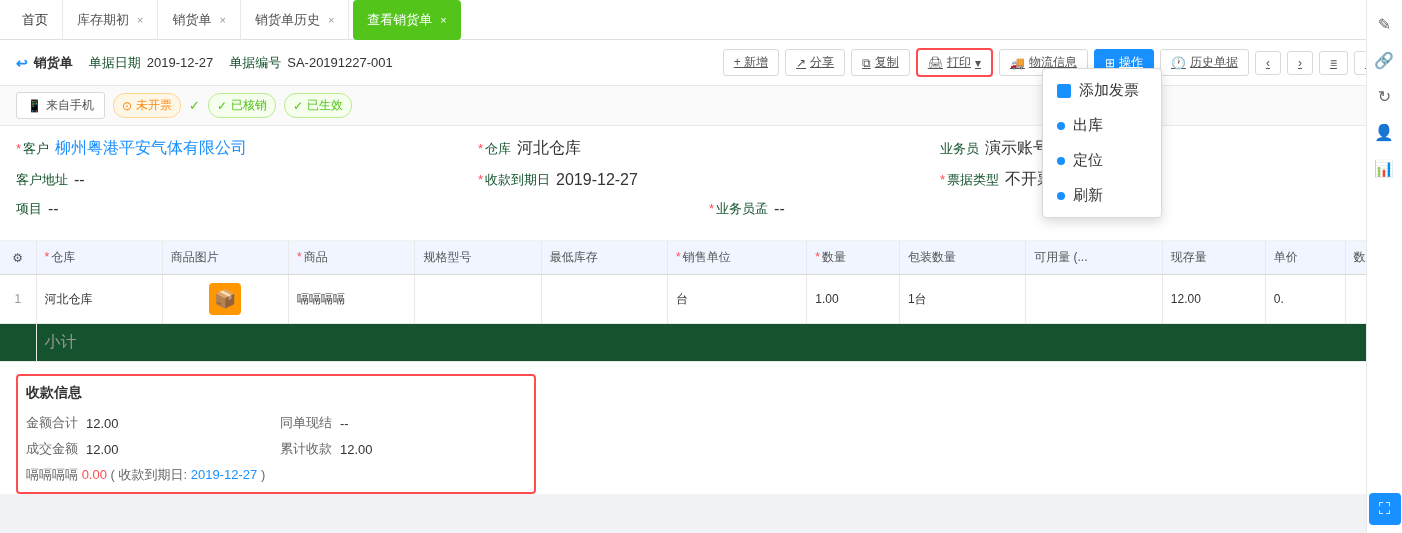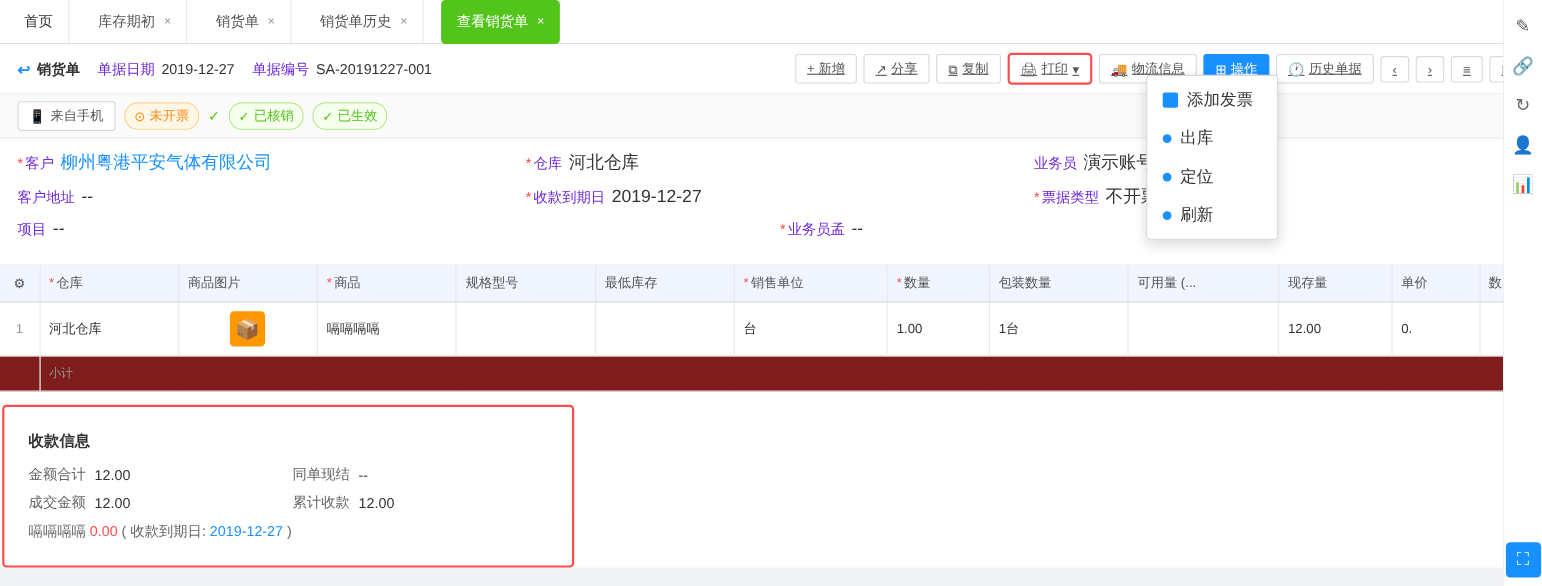--- a/index.html
+++ b/index.html
@@ -3,21 +3,20 @@
   <meta charset="utf-8">
   <style>
     * { box-sizing: border-box; margin: 0; padding: 0; }
     body { font-family: 'Microsoft YaHei', 'PingFang SC', Arial, sans-serif; font-size: 13px; background: #f0f2f5; color: #333; }
 
     
     .tab-bar {
       display: flex; align-items: center; background: #fff;
       border-bottom: 1px solid #e0e0e0; padding: 0 8px; height: 40px;
       position: relative;
-      gap: 12px;
     }
     .tab-item {
       display: flex; align-items: center; padding: 0 14px; height: 40px;
       cursor: pointer; font-size: 13px; color: #555; border-right: 1px solid #e8e8e8;
       white-space: nowrap; gap: 4px;
     }
     .tab-item:first-child { color: #333; }
     .tab-item.highlighted { background: #52c41a; color: #fff; border-radius: 4px; margin: 0 4px; border: none; padding: 0 14px; }
     .tab-close { font-size: 11px; color: #999; cursor: pointer; margin-left: 4px; }
     .tab-bar-close { position: absolute; right: 8px; font-size: 18px; color: #999; cursor: pointer; }
@@ -45,45 +44,45 @@
     .toolbar-btn { display: inline-flex; align-items: center; gap: 4px; padding: 4px 10px; border-radius: 3px; border: 1px solid #d9d9d9; cursor: pointer; font-size: 12px; background: #fff; color: #555; }
     .status-badge { display: inline-flex; align-items: center; gap: 4px; padding: 3px 8px; border-radius: 12px; font-size: 12px; }
     .status-unchecked { background: #fff7e6; color: #fa8c16; border: 1px solid #ffd591; }
     .status-verified { background: #f6ffed; color: #52c41a; border: 1px solid #b7eb8f; }
     .status-effective { background: #f6ffed; color: #52c41a; border: 1px solid #b7eb8f; }
 
     
     .form-section { padding: 12px 16px; border-bottom: 1px solid #f0f0f0; }
     .form-row { display: flex; align-items: center; gap: 16px; margin-bottom: 10px; flex-wrap: wrap; }
     .form-field { display: flex; align-items: center; gap: 6px; flex: 1; min-width: 200px; }
-    .form-label { color: #6d28d9; white-space: nowrap; font-size: 13px; }
+    .form-label { color: #14532d; white-space: nowrap; font-size: 13px; }
     .form-label.required::before { content: '*'; color: #ff4d4f; margin-right: 2px; }
     .form-value { color: #333; font-size: 16px; }
     .form-link { color: #1890ff; cursor: pointer; }
     .add-note { color: #fa8c16; cursor: pointer; display: flex; align-items: center; gap: 2px; }
 
     
     .table-container { overflow-x: auto; }
     table { width: 100%; border-collapse: collapse; font-size: 12px; }
     table th {
       background: #f0f5ff; padding: 8px 8px; text-align: left;
       border-bottom: 1px solid #d9d9d9; border-right: 1px solid #e8e8e8;
       white-space: nowrap; color: #555; font-weight: normal;
     }
     table th.required::before { content: '*'; color: #ff4d4f; margin-right: 2px; }
     table td {
       padding: 8px 8px; border-bottom: 1px solid #e8e8e8;
       border-right: 1px solid #e8e8e8; white-space: nowrap;
     }
     .row-index { color: #999; text-align: center; width: 30px; }
-    .subtotal-row td { background: #7f1d1d; color: #999; font-size: 11px; }
+    .subtotal-row td { background: #14532d; color: #999; font-size: 16px; }
 
     
     .payment-section {
-      padding: 22px; border: 2px solid #ff4d4f; margin: 12px 2px;
+      padding: 8px; border: 2px solid #ff4d4f; margin: 12px 16px;
       border-radius: 4px; max-width: 520px;
     }
     .payment-title { font-weight: 600; font-size: 14px; margin-bottom: 12px; }
     .payment-grid { display: grid; grid-template-columns: 1fr 1fr; gap: 8px; }
     .payment-row { display: flex; align-items: center; gap: 8px; }
     .payment-label { color: #666; white-space: nowrap; }
     .payment-value { color: #333; }
     .payment-red { color: #ff4d4f; }
     .payment-date { color: #1890ff; }
 

